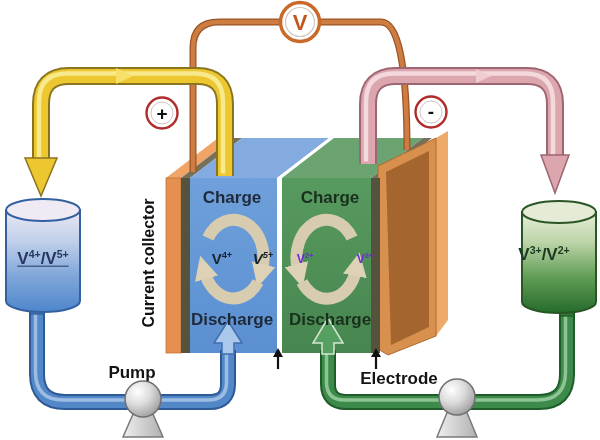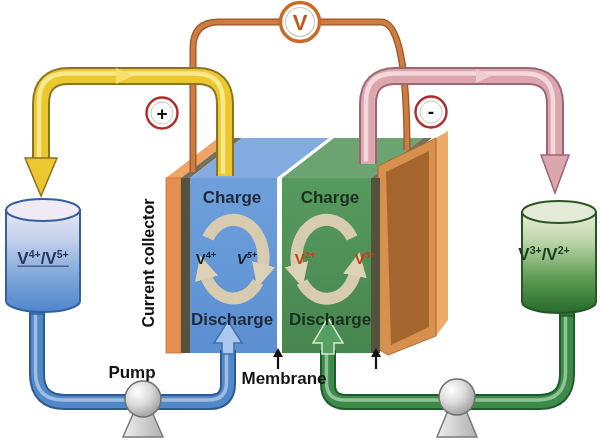--- a/index.html
+++ b/index.html
@@ -5,22 +5,22 @@
   html,body{margin:0;padding:0;background:#ffffff;}
   #stage{position:relative;width:600px;height:440px;background:#ffffff;overflow:hidden;
          font-family:"Liberation Sans","DejaVu Sans",sans-serif;}
   #art{position:absolute;left:0;top:0;}
   .lbl{position:absolute;transform:translate(-50%,-50%);font-weight:700;white-space:nowrap;
        line-height:1;user-select:none;}
   .volt{color:#c2571b;font-size:22px;}
   .term{color:#111;font-size:19px;}
   .cellword-blue{color:#1e2a3a;font-size:17px;}
   .cellword-green{color:#18301d;font-size:17px;}
-  .species{font-size:15px;color:#18232f;}
-  .species-green{font-size:15px;color:#c2410c;}
+  .species{font-size:15px;color:#18232f;margin-left:16px;}
+  .species-green{font-size:12px;color:#6d28d9;}
   .sup{font-size:62%;vertical-align:super;font-weight:700;}
   .tanklbl-blue{font-size:17px;color:#26385e;text-decoration:underline;}
   .tanklbl-green{font-size:17px;color:#1c3a21;}
   .black-lbl{font-size:17px;color:#141414;}
   .cc-lbl{font-size:16px;color:#111;transform:translate(-50%,-50%) rotate(-90deg);}
 </style>
 </head>
 <body>
 
 <div id="stage">
@@ -176,14 +176,14 @@
 
 <div class="lbl species" style="left:206px;top:258px;"><span>V</span><span class="sup">4+</span></div>
 <div class="lbl species" style="left:247px;top:258px;font-style:italic;"><span>V</span><span class="sup">5+</span></div>
 <div class="lbl species-green" style="left:305px;top:258px;"><span>V</span><span class="sup">2+</span></div>
 <div class="lbl species-green" style="left:357px;top:258px;margin-left:8px;"><span>V</span><span class="sup">3+</span></div>
 
 <div class="lbl tanklbl-blue" style="left:43px;top:258px;"><span>V</span><span class="sup">4+</span><span>/V</span><span class="sup">5+</span></div>
 <div class="lbl tanklbl-green" style="left:544px;top:254px;"><span>V</span><span class="sup">3+</span><span>/V</span><span class="sup">2+</span></div>
 
 <div class="lbl black-lbl" style="left:132px;top:372px;">Pump</div>
-<div class="lbl black-lbl" style="left:284px;top:378px;">Membrane</div>
+<div class="lbl black-lbl" style="left:399px;top:378px;">Electrode</div>
 </div>
 
 </body></html>

